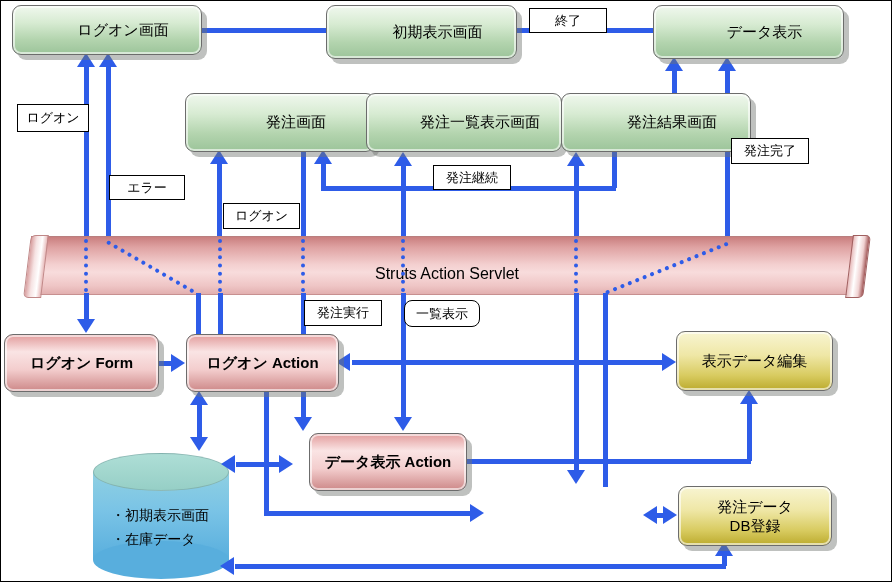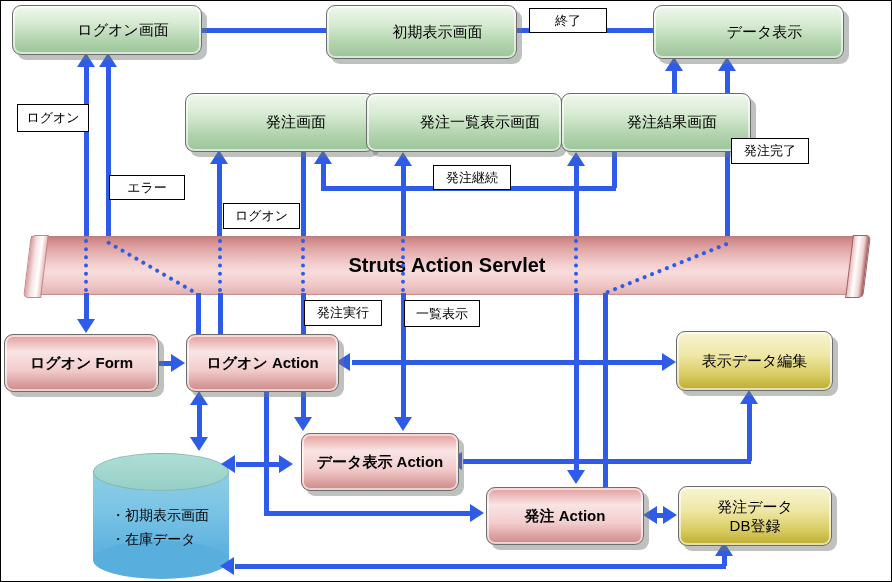--- a/index.html
+++ b/index.html
@@ -10,21 +10,21 @@
     font-family:"Liberation Sans","DejaVu Sans",sans-serif;
   }
   
   .band{
     position:absolute;left:30px;top:235px;width:832px;height:57px;z-index:1;
     background:linear-gradient(180deg,#c97e7e 0%,#dfa2a2 18%,#f3cfcf 48%,#f8dcdc 62%,#efc6c6 85%,#e2b0b0 100%);
     border-top:1px solid #b97f7f;border-bottom:1px solid #c79090;
     text-align:center;
   }
   .band-title{
-    display:inline-block;line-height:57px;font-weight:bold;font-size:20px;color:#000;
+    display:inline-block;line-height:57px;font-weight:normal;font-size:16px;color:#000;margin-top:8px;
   }
   .cap{position:absolute;top:-2px;width:16px;height:61px;z-index:1;}
   .cap-l{left:-4px;transform:skewX(-7deg);
     background:linear-gradient(90deg,#d9a0a0 0%,#f6e3e3 35%,#ffffff 70%,#e8bcbc 100%);
     border-radius:5px 0 0 5px;border:1px solid #c08888;}
   .cap-r{right:-4px;transform:skewX(-7deg);
     background:linear-gradient(90deg,#e8bcbc 0%,#ffffff 35%,#f0d2d2 70%,#a05555 100%);
     border-radius:0 5px 5px 0;border:1px solid #a06060;}
   
   .box{
@@ -169,37 +169,34 @@
   <div class="box green" style="left:540px;top:92px;width:156px;height:57px;margin-left:20px;">
     <span>発注結果画面</span>
     </div>
 
   <div class="box pink" style="left:3px;top:333px;width:153px;height:56px;">
     <span>ログオン Form</span>
     </div>
   <div class="box pink" style="left:185px;top:333px;width:151px;height:56px;">
     <span>ログオン Action</span>
     </div>
-  <div class="box pink" style="left:300px;top:432px;width:156px;height:56px;">
+  <div class="box pink" style="left:308px;top:432px;width:156px;height:56px;">
     <span>データ表示 Action</span>
-    </div>
-  <div class="box pink" style="left:485px;top:486px;width:156px;height:56px;">
-    <span>発注 Action</span>
     </div>
 
   <div class="box yellow" style="left:675px;top:330px;width:155px;height:58px;">
     <span>表示データ編集</span>
     </div>
   <div class="box yellow" style="left:677px;top:485px;width:152px;height:58px;flex-direction:column;line-height:19px;">
     <span>発注データ</span>
     <span>DB登録</span>
     </div>
 
   <div class="chip" style="left:16px;top:103px;width:70px;height:26px;">ログオン</div>
   <div class="chip" style="left:528px;top:7px;width:76px;height:23px;">終了</div>
   <div class="chip" style="left:108px;top:174px;width:74px;height:23px;">エラー</div>
   <div class="chip" style="left:222px;top:202px;width:75px;height:24px;">ログオン</div>
   <div class="chip" style="left:432px;top:164px;width:76px;height:23px;">発注継続</div>
   <div class="chip" style="left:730px;top:137px;width:76px;height:24px;">発注完了</div>
   <div class="chip" style="left:303px;top:299px;width:76px;height:24px;">発注実行</div>
-  <div class="chip" style="left:403px;top:299px;width:74px;height:25px;">一覧表示</div>
+  <div class="chip" style="left:403px;top:299px;width:74px;height:25px;border-radius:8px;">一覧表示</div>
 
 </div>
 
 </body></html>

